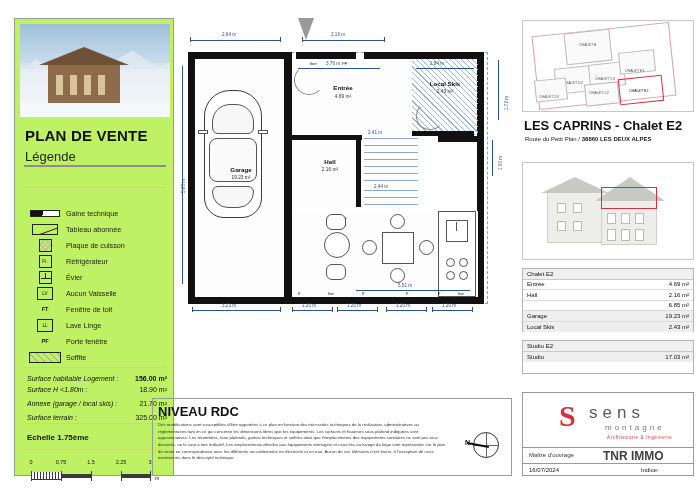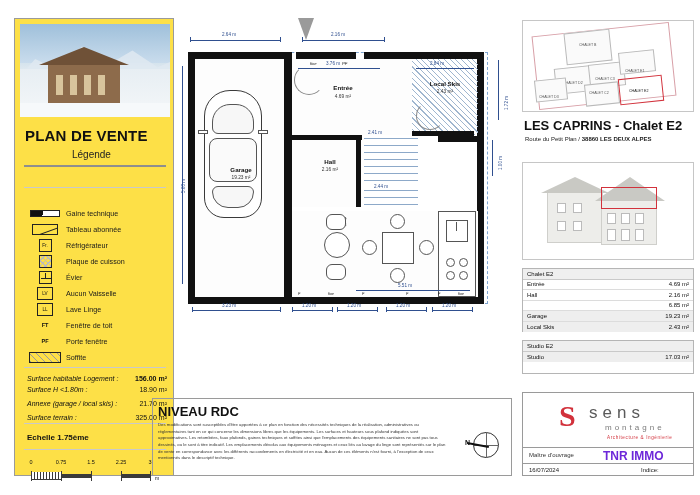--- a/index.html
+++ b/index.html
@@ -13,21 +13,21 @@
   .page {
     position: absolute; left: 0; top: 0; width: 700px; height: 495px;
     background: #fff;
   }
 
   
   .left-panel {
     position: absolute; left: 14px; top: 18px;
     width: 160px; height: 458px;
     border: 1px solid #9a9a9a;
-    background: #fde047;
+    background: #bef264;
   }
   .photo {
     position: absolute; left: 5px; top: 5px; width: 150px; height: 93px;
     background:
       linear-gradient(#bcd4e6 0%, #cfe0ec 38%, #e8eef2 55%, #f2f5f7 100%);
     overflow: hidden;
   }
   .photo .sky { position:absolute; left:0; top:0; width:100%; height:42%;
     background: linear-gradient(#9fc0da, #c9dced); }
   .photo .mtn {
@@ -62,21 +62,21 @@
     position:absolute; bottom:0; left:0; width:100%; height:14px;
     background:#f6f9fb;
   }
 
   .plan-title {
     position: absolute; left: 10px; top: 108px;
     font-size: 15px; font-weight: bold; color: #111; letter-spacing: .2px;
   }
   .legende-label {
     position: absolute; left: 10px; top: 130px;
-    font-size: 10px; color: #222; margin-left: 47px;
+    font-size: 13px; color: #222;
   }
   .hr1 { position:absolute; left:9px; top:146px; width:142px; height:2px; background:#8e8e8e; }
   .hr2 { position:absolute; left:9px; top:168px; width:142px; height:1px; background:#c9c9c9; }
 
   .legend { position: absolute; left: 9px; top: 174px; width: 145px; margin-top: 12px; }
   .legend-row { display:flex; align-items:center; height:16px; }
   .legend-sym { width:42px; flex:0 0 42px; display:flex; align-items:center; justify-content:center; }
   .legend-txt { font-size:7.2px; color:#1a1a1a; }
 
   .sym-gaine { width:30px; height:7px; border:1px solid #222; background:linear-gradient(100deg,#111 0 42%, #fff 42% 100%); }
@@ -204,21 +204,21 @@
   .tb-row .v { text-align:right; }
 
   .logo-box { position:absolute; left:522px; top:392px; width:172px; height:84px; border:1px solid #9a9a9a; background:#fff; }
   .logo-mark { position:absolute; left:36px; top:6px; font-size:30px; color:#d2323c; font-weight:bold; font-family:"Liberation Serif", serif; }
   .logo-sens { position:absolute; left:66px; top:10px; font-size:17px; color:#5a5a5a; letter-spacing:5px; }
   .logo-mont { position:absolute; left:82px; top:30px; font-size:8px; color:#7a7a7a; letter-spacing:3px; }
   .logo-sub { position:absolute; left:84px; top:42px; font-size:4.6px; color:#d2323c; letter-spacing:.6px; }
   .logo-div1 { position:absolute; left:0; top:54px; width:100%; height:1px; background:#9a9a9a; }
   .logo-div2 { position:absolute; left:0; top:70px; width:100%; height:1px; background:#9a9a9a; }
   .mo-lab { position:absolute; left:6px; top:59px; font-size:6px; color:#333; }
-  .mo-val { position:absolute; left:80px; top:56px; font-size:12px; font-weight:bold; color:#6d28d9; }
+  .mo-val { position:absolute; left:80px; top:56px; font-size:12px; font-weight:bold; color:#404040; }
   .date-lab { position:absolute; left:6px; top:74px; font-size:6px; color:#222; }
   .indice-lab { position:absolute; left:118px; top:74px; font-size:6px; color:#222; }
 </style>
 </head>
 <body>
 
 <div class="page">
 
   <div class="left-panel">
 
@@ -243,53 +243,53 @@
         <div class="legend-txt">Gaine technique</div>
       </div>
       <div class="legend-row">
         <div class="legend-sym">
             <div class="sym-tableau"></div>
           </div>
         <div class="legend-txt">Tableau abonnée</div>
       </div>
       <div class="legend-row">
         <div class="legend-sym">
+            <div class="sym-plaque"></div>
+          </div>
+        <div class="legend-txt">Plaque de cuisson</div>
+      </div>
+      <div class="legend-row">
+        <div class="legend-sym">
           <div class="sym-box">Fr.</div>
         </div>
         <div class="legend-txt">Réfrigérateur</div>
       </div>
       <div class="legend-row">
         <div class="legend-sym">
-            <div class="sym-plaque"></div>
-          </div>
-        <div class="legend-txt">Plaque de cuisson</div>
-      </div>
-      <div class="legend-row">
-        <div class="legend-sym">
             <div class="sym-evier"></div>
           </div>
         <div class="legend-txt">Évier</div>
       </div>
       <div class="legend-row">
         <div class="legend-sym">
           <div class="sym-box w">LV</div>
         </div>
         <div class="legend-txt">Aucun Vaisselle</div>
       </div>
       <div class="legend-row">
         <div class="legend-sym">
+          <div class="sym-letter">FT</div>
+        </div>
+        <div class="legend-txt">Fenêtre de toit</div>
+      </div>
+      <div class="legend-row">
+        <div class="legend-sym">
           <div class="sym-box w">LL</div>
         </div>
         <div class="legend-txt">Lave Linge</div>
-      </div>
-      <div class="legend-row">
-        <div class="legend-sym">
-          <div class="sym-letter">FT</div>
-        </div>
-        <div class="legend-txt">Fenêtre de toit</div>
       </div>
       <div class="legend-row">
         <div class="legend-sym">
           <div class="sym-letter">PF</div>
         </div>
         <div class="legend-txt">Porte fenêtre</div>
       </div>
       <div class="legend-row">
         <div class="legend-sym">
             <div class="sym-soffite"></div>

